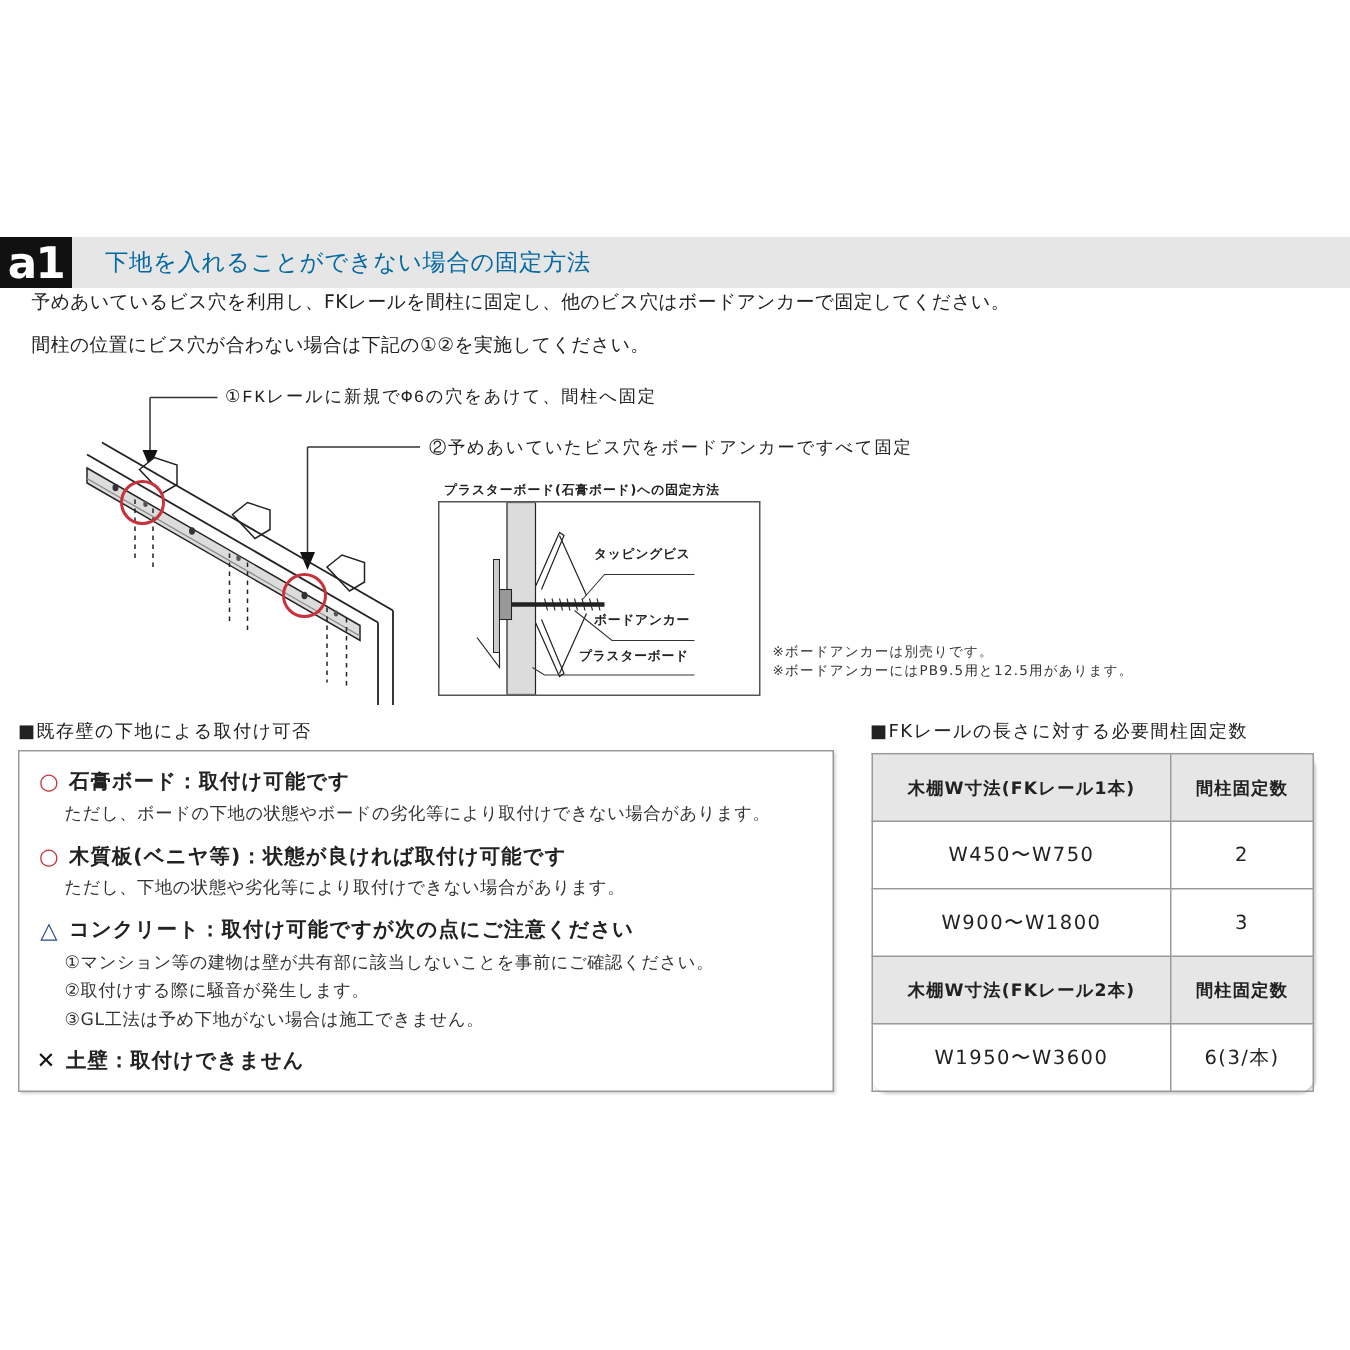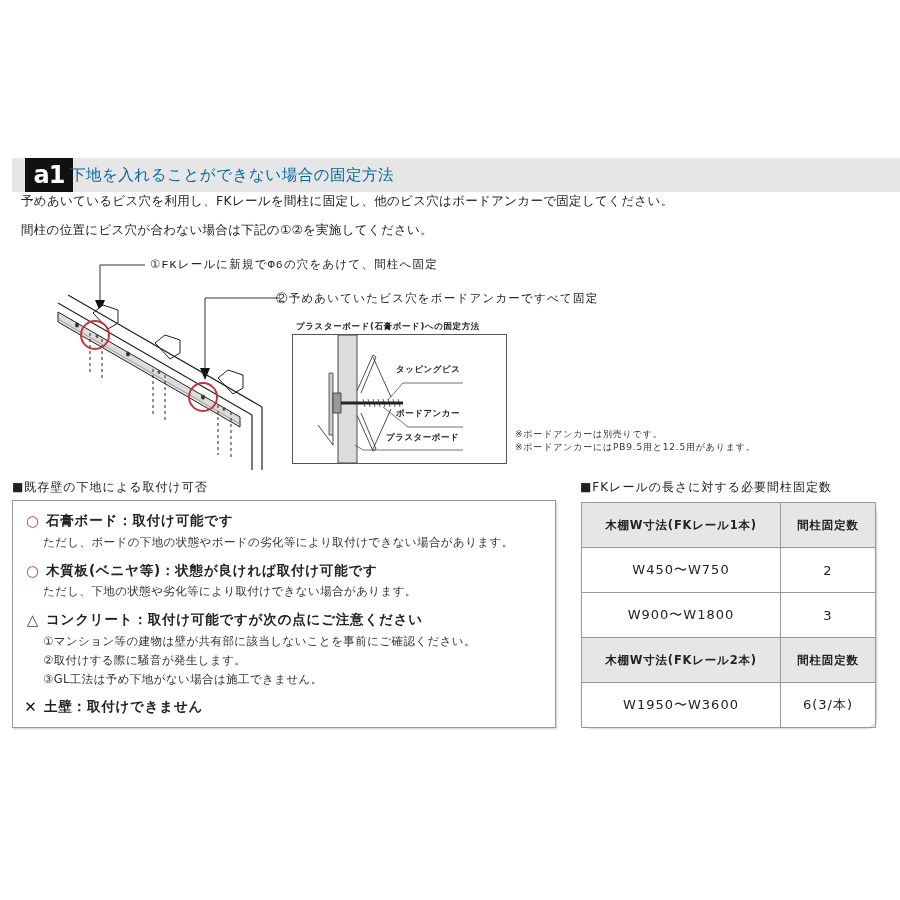--- a/index.html
+++ b/index.html
@@ -2,22 +2,22 @@
 <html><head>
 <meta charset="utf-8">
 <style>
   html, body { margin: 0; padding: 0; background: #ffffff; }
   body { width: 900px; height: 900px; position: relative; overflow: hidden;
          font-family: "DejaVu Sans", "Liberation Sans", sans-serif; color: #222; }
   .abs { position: absolute; }
 
   
   .sec-header { left: 12px; top: 158px; width: 888px; height: 34px; background: #e6e6e6; }
-  .sec-badge { left: 25px; top: 158px; width: 48px; height: 34px; background: #111; color: #fff;
-               font-family: "DejaVu Sans", sans-serif; font-weight: bold; font-size: 24px;
+  .sec-badge { left: 0; top: 158px; width: 48px; height: 34px; background: #111; color: #fff;
+               font-family: "DejaVu Sans", sans-serif; font-weight: bold; font-size: 29px;
                line-height: 34px; text-align: center; letter-spacing: -1px; }
   .sec-title { left: 70px; top: 158px; height: 24px; line-height: 34px; font-size: 15.5px; color: #0369a1; letter-spacing: 0.5px; }
 
   .intro { left: 21px; font-size: 12.5px; color: #222; letter-spacing: 0.3px; white-space: nowrap; }
 
   .callout { font-size: 11.5px; color: #222; letter-spacing: 1.2px; white-space: nowrap; font-family: Liberation Mono, monospace; }
 
   .inset-title { left: 296px; top: 321px; font-size: 8.5px; font-weight: bold; color: #222; letter-spacing: 0.6px; }
   .inset-box { left: 292px; top: 334px; width: 213px; height: 128px; border: 1px solid #555; background: #fff; }
   .inset-label { font-size: 8.5px; font-weight: bold; color: #222; letter-spacing: 0.5px; white-space: nowrap; }
@@ -87,21 +87,21 @@
     <line x1="125" y1="120" x2="125" y2="165"></line>
     <line x1="178" y1="150" x2="178" y2="200"></line>
     <line x1="191" y1="157" x2="191" y2="205"></line>
   </g>
 
   <circle cx="55" cy="80" r="14" fill="none" stroke="#c8323c" stroke-width="2"></circle>
   <circle cx="163" cy="142" r="14" fill="none" stroke="#c8323c" stroke-width="2"></circle>
 </svg>
 
 <div class="abs callout" style="left:150px; top:257px;">①FKレールに新規でΦ6の穴をあけて、間柱へ固定</div>
-<div class="abs callout" style="left:276px; top:291px;">②予めあいていたビス穴をボードアンカーですべて固定</div>
+<div class="abs callout" style="left:286px; top:291px;">②予めあいていたビス穴をボードアンカーですべて固定</div>
 
 <div class="abs inset-title">プラスターボード(石膏ボード)への固定方法</div>
 <div class="abs inset-box">
   <svg width="213" height="128" viewBox="0 0 213 128">
 
     <rect x="45" y="0" width="19" height="128" fill="#dcdcdc" stroke="#222" stroke-width="0.8"></rect>
 
     <polygon points="36,38 40,38 40,100 36,100" fill="#ccc" stroke="#222" stroke-width="0.7"></polygon>
     <polyline points="25,90 40,110 40,100" fill="none" stroke="#222" stroke-width="0.8"></polyline>
 

